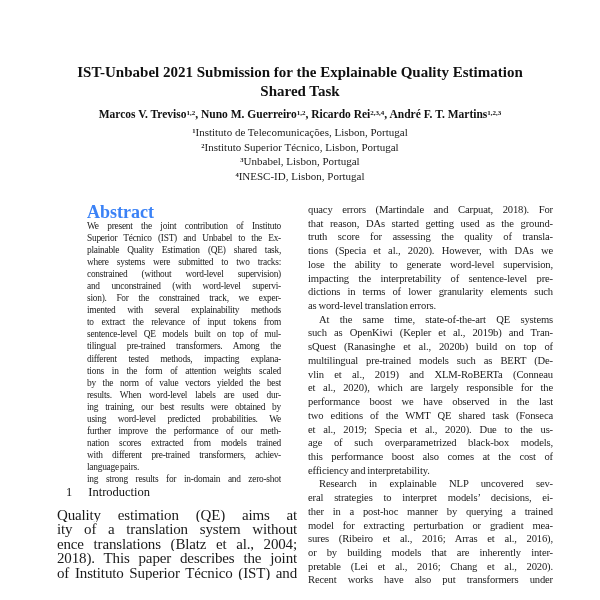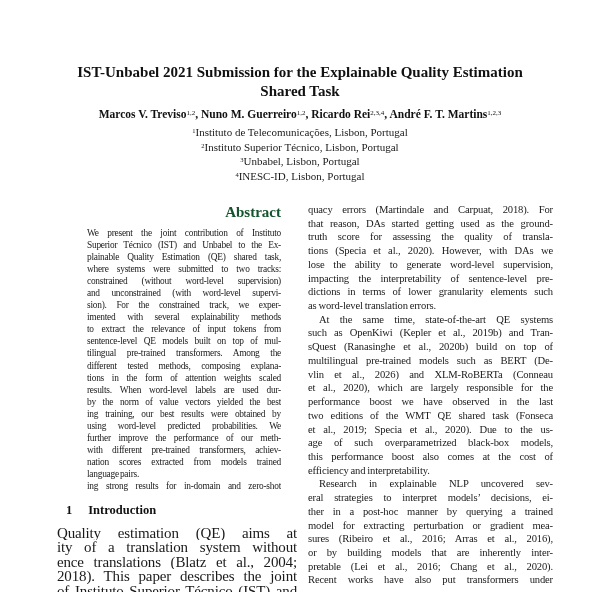--- a/index.html
+++ b/index.html
@@ -8,42 +8,42 @@
     font-family:"Liberation Serif","DejaVu Serif",serif;color:#1a1a1a;padding-left:36px;
   }
   .title{
     position:absolute;top:63px;left:0;width:600px;text-align:center;
     font-weight:bold;font-size:15px;line-height:18.5px;color:#111;
   }
   .authors{
     position:absolute;top:108px;left:0;width:600px;text-align:center;
     font-weight:bold;font-size:11.5px;line-height:13px;color:#111;
   }
-  .sup{font-size:7px;position:relative;top:-3.5px;font-weight:normal;letter-spacing:0;}
+  .sup{font-size:7px;position:relative;top:-3.5px;font-weight:bold;letter-spacing:0;}
   .affils{
     position:absolute;top:126px;left:0;width:600px;text-align:center;
     font-size:11px;line-height:13.7px;
   }
   .affils .sup{font-size:6.5px;top:-3px;}
   .col-left{position:absolute;left:57px;top:203px;width:240px;}
   .col-right{position:absolute;left:308px;top:203px;width:245px;}
   .abs-heading{
-    margin-left:30px;width:194px;text-align:right;
-    font-weight:bold;font-size:15px;line-height:15px;padding-top:2px;color:#14532d;
+    margin-left:30px;width:194px;text-align:left;
+    font-weight:bold;font-size:18px;line-height:15px;padding-top:2px;color:#3b82f6;
   }
-  .abs-body{margin-left:30px;width:194px;margin-top:7px;}
+  .abs-body{margin-left:30px;width:194px;}
   .tline{
     text-align:justify;text-align-last:justify;overflow:hidden;white-space:normal;
   }
   .abs-body .tline{
     font-size:9.4px;line-height:12.05px;height:12.05px;
     letter-spacing:-0.25px;word-spacing:-1px;
   }
   .sec-heading{
-    margin-top:11px;padding-left:9px;font-weight:bold;font-size:12.5px;line-height:15px;color:#111;
+    padding-left:9px;font-weight:normal;font-size:12.5px;line-height:15px;color:#111;
   }
   .sec-num{margin-right:16px;}
   .intro-body{margin-top:8px;}
   .intro-body .tline{
     font-size:15px;line-height:14.4px;height:14.4px;
     letter-spacing:-0.15px;word-spacing:-0.6px;
   }
   .col-right .tline{
     font-size:10.6px;line-height:13.72px;height:13.72px;
     letter-spacing:-0.15px;word-spacing:-0.6px;
@@ -77,29 +77,29 @@
         <div class="tline">Superior Técnico (IST) and Unbabel to the Ex-</div>
         <div class="tline">plainable Quality Estimation (QE) shared task,</div>
         <div class="tline">where systems were submitted to two tracks:</div>
         <div class="tline">constrained (without word-level supervision)</div>
         <div class="tline">and unconstrained (with word-level supervi-</div>
         <div class="tline">sion).  For the constrained track, we exper-</div>
         <div class="tline">imented with several explainability methods</div>
         <div class="tline">to extract the relevance of input tokens from</div>
         <div class="tline">sentence-level QE models built on top of mul-</div>
         <div class="tline">tilingual pre-trained transformers. Among the</div>
-        <div class="tline">different tested methods, composing explana-</div>
+        <div class="tline">different tested methods, impacting explana-</div>
         <div class="tline">tions in the form of attention weights scaled</div>
+        <div class="tline">by the norm of value vectors yielded the best</div>
         <div class="tline">results. When word-level labels are used dur-</div>
-        <div class="tline">by the norm of value vectors yielded the best</div>
         <div class="tline">ing training, our best results were obtained by</div>
         <div class="tline">using word-level predicted probabilities.  We</div>
         <div class="tline">further improve the performance of our meth-</div>
+        <div class="tline">nation scores extracted from models trained</div>
         <div class="tline">with different pre-trained transformers, achiev-</div>
-        <div class="tline">nation scores extracted from models trained</div>
         <div class="tline endline">language pairs.</div>
         <div class="tline">ing strong results for in-domain and zero-shot</div>
       </div>
     <div class="sec-heading">
       <span class="sec-num">1</span><span>Introduction</span>
     </div>
     <div class="intro-body" id="intro-body">
         <div class="tline">Quality estimation (QE) aims at assessing the qual-</div>
         <div class="tline">ity of a translation system without relying on refer-</div>
         <div class="tline">ence translations (Blatz et al., 2004; Specia et al.,</div>
@@ -114,21 +114,21 @@
       <div class="tline">truth score for assessing the quality of transla-</div>
       <div class="tline">tions (Specia et al., 2020). However, with DAs we</div>
       <div class="tline">lose the ability to generate word-level supervision,</div>
       <div class="tline">impacting the interpretability of sentence-level pre-</div>
       <div class="tline">dictions in terms of lower granularity elements such</div>
       <div class="tline endline">as word-level translation errors.</div>
       <div class="tline indent">At the same time, state-of-the-art QE systems</div>
       <div class="tline">such as OpenKiwi (Kepler et al., 2019b) and Tran-</div>
       <div class="tline">sQuest (Ranasinghe et al., 2020b) build on top of</div>
       <div class="tline">multilingual pre-trained models such as BERT (De-</div>
-      <div class="tline">vlin et al., 2026) and XLM-RoBERTa (Conneau</div>
+      <div class="tline">vlin et al., 2019) and XLM-RoBERTa (Conneau</div>
       <div class="tline">et al., 2020), which are largely responsible for the</div>
       <div class="tline">performance boost we have observed in the last</div>
       <div class="tline">two editions of the WMT QE shared task (Fonseca</div>
       <div class="tline">et al., 2019; Specia et al., 2020).  Due to the us-</div>
       <div class="tline">age of such overparametrized black-box models,</div>
       <div class="tline">this performance boost also comes at the cost of</div>
       <div class="tline endline">efficiency and interpretability.</div>
       <div class="tline indent">Research in explainable NLP uncovered sev-</div>
       <div class="tline">eral strategies to interpret models’ decisions, ei-</div>
       <div class="tline">ther in a post-hoc manner by querying a trained</div>

